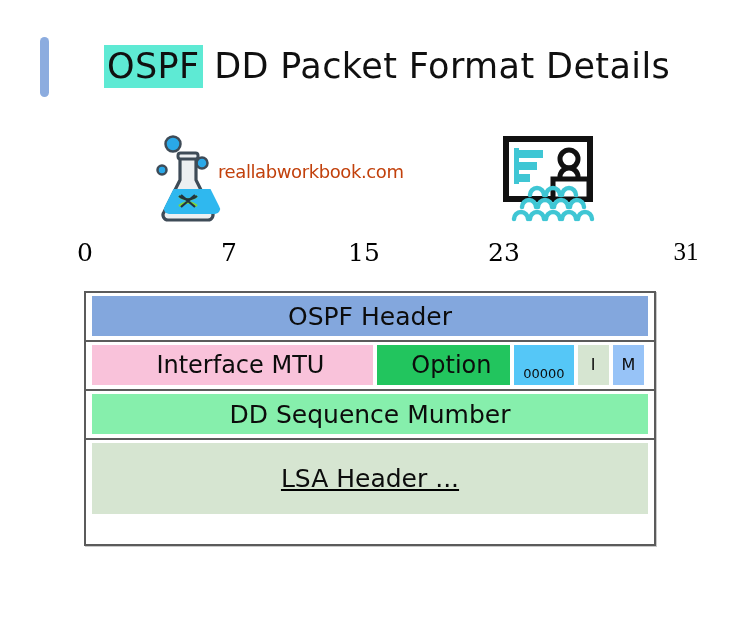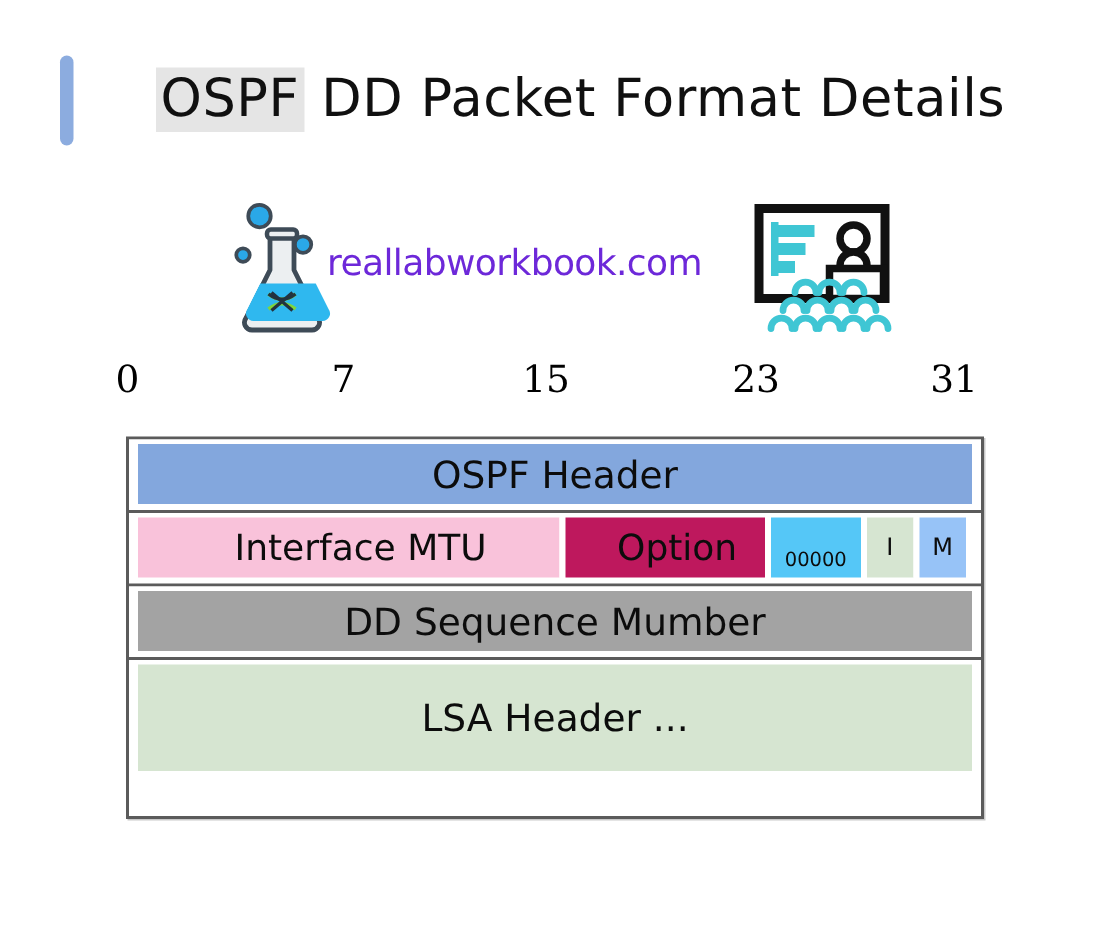--- a/index.html
+++ b/index.html
@@ -31,21 +31,21 @@
     left: 104px;
     top: 46px;
     font-family: "DejaVu Sans", sans-serif;
     font-size: 35px;
     font-weight: 400;
     color: #101010;
     white-space: nowrap;
     letter-spacing: 0.4px;
   }
   #page-title .hl {
-    background: #e5e5e5;
+    background: #5eead4;
     padding: 1px 3px 2px 3px;
     text-align: right;
   }
 
   
   #brand-band {
     position: absolute;
     left: 150px;
     top: 132px;
     width: 460px;
@@ -56,22 +56,22 @@
     left: 5px;
     top: 2px;
     width: 74px;
     height: 90px;
   }
   #brand-text {
     position: absolute;
     left: 68px;
     top: 29px;
     font-family: "DejaVu Sans", sans-serif;
-    font-size: 24px;
-    color: #6d28d9;
+    font-size: 18px;
+    color: #c2410c;
     letter-spacing: -0.4px;
     white-space: nowrap;
   }
   #classroom-icon {
     position: absolute;
     left: 347px;
     top: 3px;
     width: 106px;
     height: 90px;
   }
@@ -108,21 +108,21 @@
   .pkt-row {
     position: relative;
     box-sizing: border-box;
     border-bottom: 2px solid #5b5b5b;
     background: #ffffff;
     padding: 3px 6px 4px 6px;
     height: 49px;
     display: flex;
     align-items: stretch;
   }
-  .pkt-row:last-child { border-bottom: none; height: 78px; }
+  .pkt-row:last-child { border-bottom: none; height: 78px; text-decoration: underline; }
 
   .field {
     display: flex;
     align-items: center;
     justify-content: center;
     box-sizing: border-box;
     overflow: hidden;
   }
   .field .flabel {
     font-family: "DejaVu Sans", sans-serif;
@@ -202,53 +202,53 @@
       </g>
     </svg>
   </div>
 </div>
 
 <div id="bit-ruler">
     <div class="tick" style="left: 85px;">0</div>
     <div class="tick" style="left: 229px;">7</div>
     <div class="tick" style="left: 364px;">15</div>
     <div class="tick" style="left: 504px;">23</div>
-    <div class="tick" style="left: 636px;">31</div>
+    <div class="tick" style="left: 686px; font-family: Liberation Serif, serif;">31</div>
   </div>
 
 <div id="packet-diagram">
     <div class="pkt-row">
       <div class="field" style="background: rgb(131, 167, 221); flex: 100 1 0px;">
         <span class="flabel lbl-lg">OSPF Header</span>
       </div>
     </div>
     <div class="pkt-row">
       <div class="field" style="background: rgb(249, 194, 218); flex: 49.5 1 0px;">
         <span class="flabel lbl-md">Interface MTU</span>
       </div>
       <div class="spacer"></div>
-      <div class="field" style="background: #be185d; flex: 23.5 1 0px;">
+      <div class="field" style="background: #22c55e; flex: 23.5 1 0px;">
         <span class="flabel lbl-md">Option</span>
       </div>
       <div class="spacer"></div>
       <div class="field" style="background: rgb(85, 199, 247); flex: 10.5 1 0px;">
         <span class="flabel lbl-sm">00000</span>
       </div>
       <div class="spacer"></div>
       <div class="field" style="background: rgb(214, 229, 209); flex: 5.5 1 0px;">
         <span class="flabel lbl-xs">I</span>
       </div>
       <div class="spacer"></div>
       <div class="field" style="background: rgb(151, 195, 247); flex: 5.5 1 0px;">
         <span class="flabel lbl-xs">M</span>
       </div>
       <div class="spacer"></div>
     </div>
     <div class="pkt-row">
-      <div class="field" style="background: #a3a3a3; flex: 100 1 0px;">
+      <div class="field" style="background: #86efac; flex: 100 1 0px;">
         <span class="flabel lbl-lg">DD Sequence Mumber</span>
       </div>
     </div>
     <div class="pkt-row">
       <div class="field" style="background: rgb(214, 229, 209); flex: 100 1 0px;">
         <span class="flabel lbl-lg">LSA Header ...</span>
       </div>
     </div>
   </div>
 

